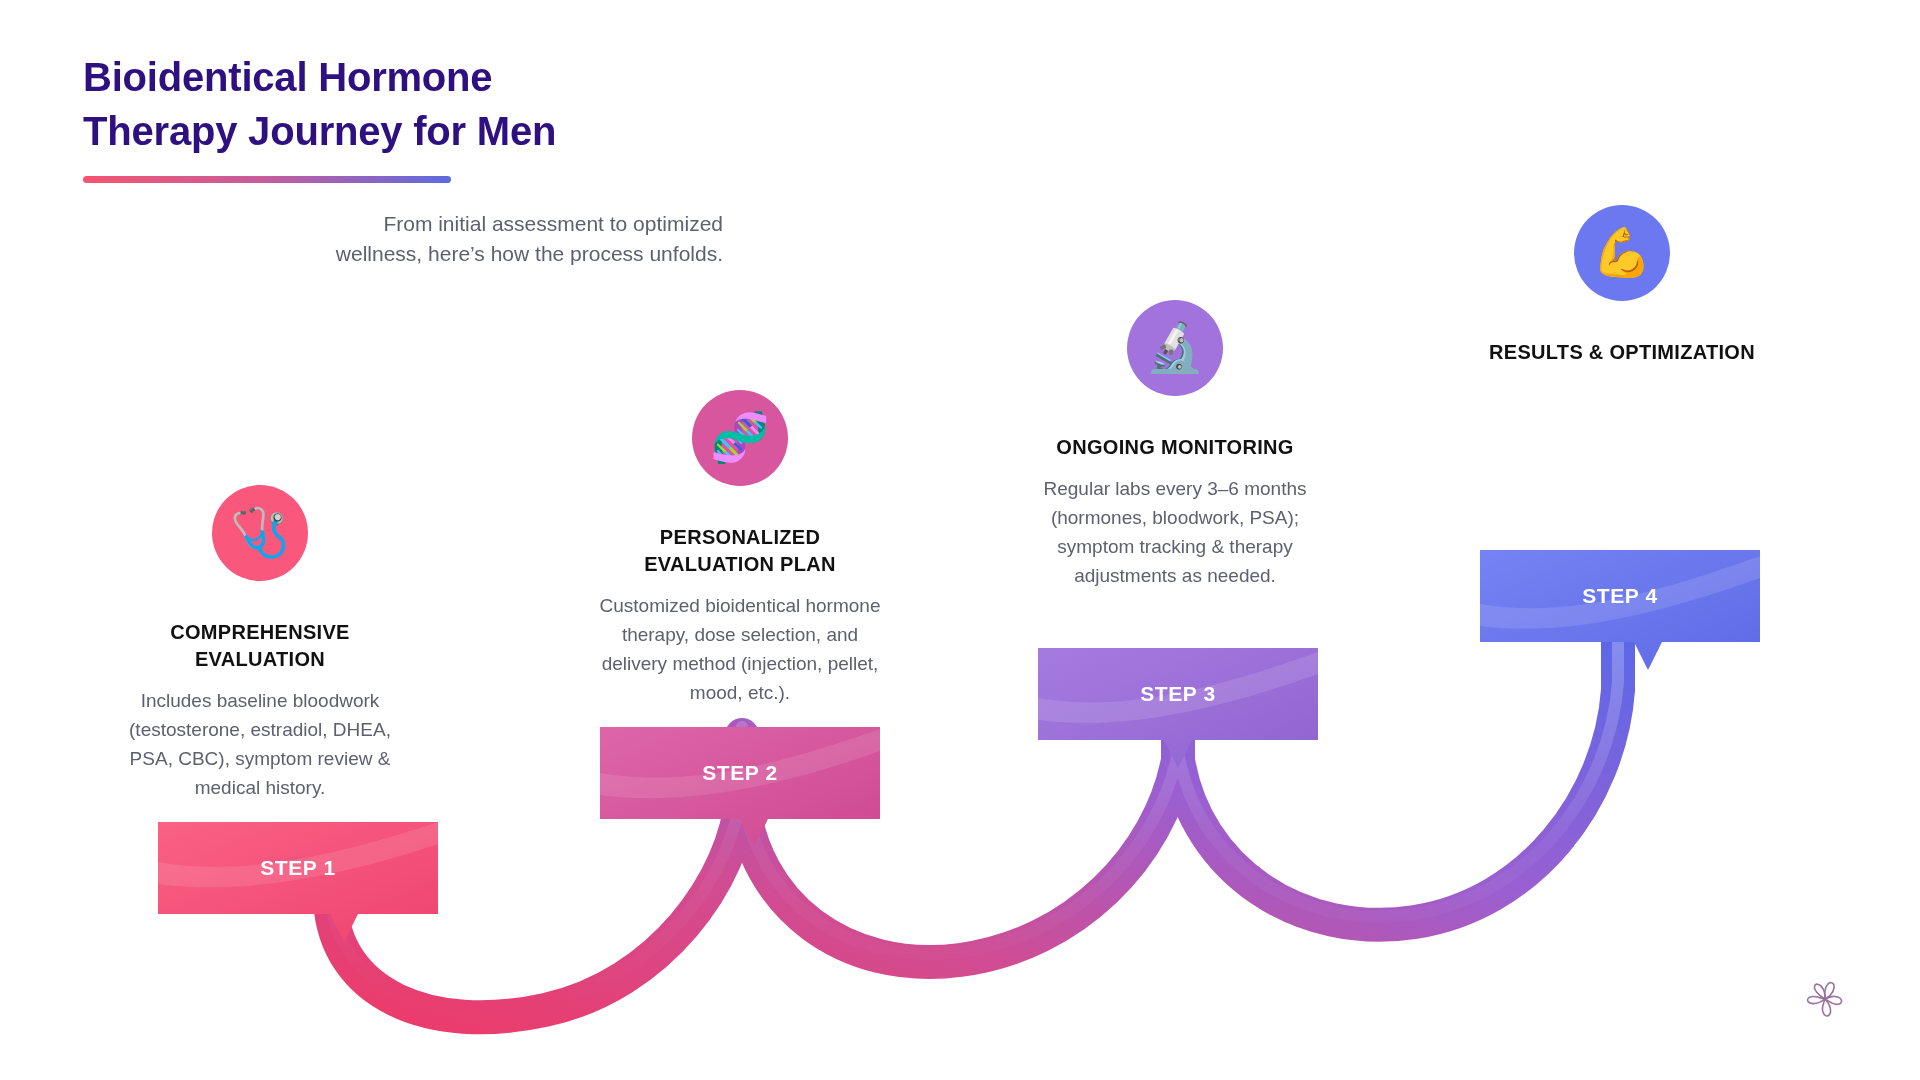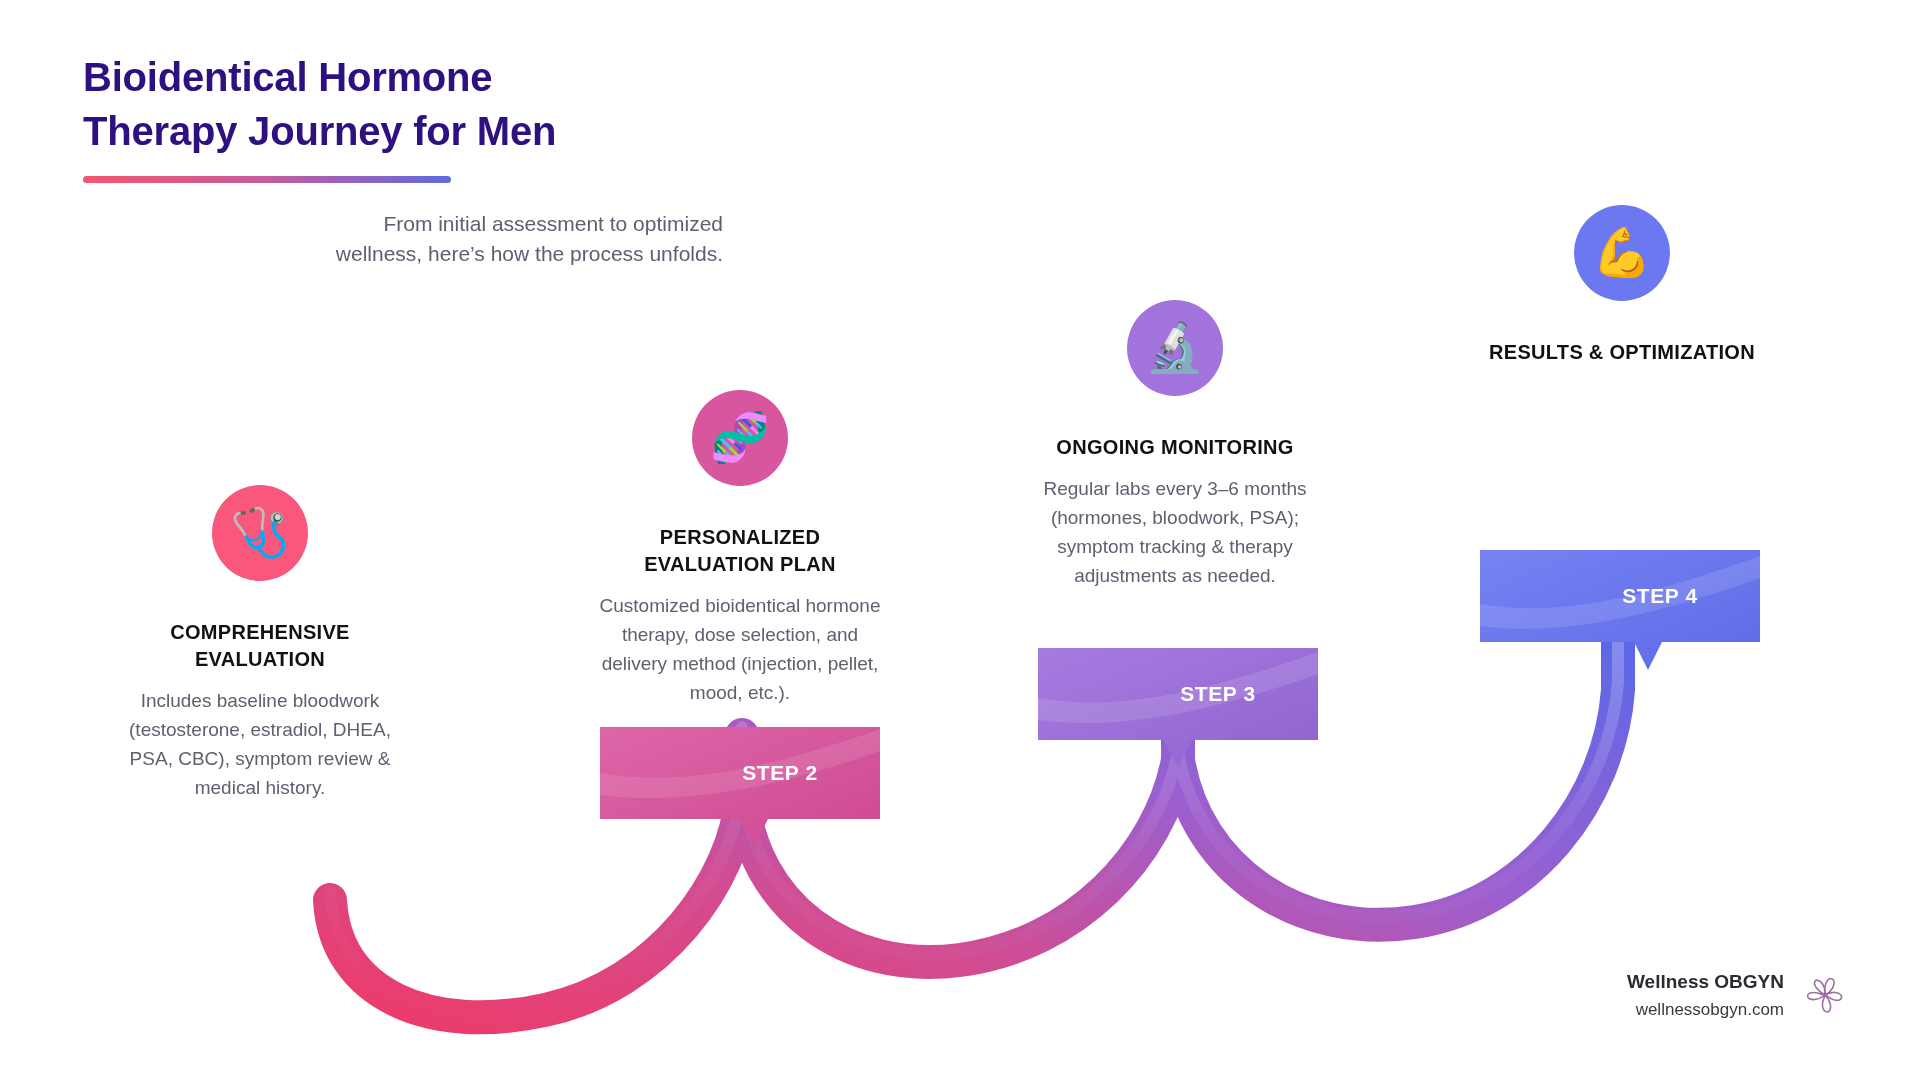--- a/index.html
+++ b/index.html
@@ -110,21 +110,20 @@
     width: 280px;
     height: 92px;
     display: flex;
     align-items: center;
     justify-content: center;
     color: #ffffff;
     font-size: 21px;
     font-weight: bold;
     letter-spacing: 0.6px;
     pointer-events: none;
-    padding-left: 40px;
   }
 
   
   .brand {
     position: absolute;
     right: 72px;
     bottom: 58px;
     display: flex;
     align-items: center;
     gap: 18px;
@@ -200,20 +199,33 @@
 
   <div class="step" style="left:115px; top:485px; width:290px;">
     <div class="step-icon" style="background:#F9577C;">
       <span>🩺</span>
     </div>
     <div class="step-heading">COMPREHENSIVE
 EVALUATION</div>
     <div class="step-body">Includes baseline bloodwork (testosterone, estradiol, DHEA, PSA, CBC), symptom review &amp; medical history.</div>
   </div>
 
+  <div class="banner" style="left:158px; top:822px;">
+    <svg class="banner-svg" viewBox="0 0 280 120">
+      <defs>
+        <linearGradient id="b1" x1="0" y1="0" x2="1" y2="1">
+          <stop offset="0%" stop-color="#FA6184"></stop>
+          <stop offset="100%" stop-color="#EE4470"></stop>
+        </linearGradient>
+      </defs>
+      <path d="M0 0 H280 V92 H200 L186 120 L172 92 H0 Z" fill="url(#b1)"></path>
+      <path d="M0 40 C90 56, 190 30, 280 0 L280 22 C190 52, 90 74, 0 62 Z" fill="#ffffff" opacity="0.11"></path>
+    </svg>
+    <div class="banner-label">STEP 1</div>
+  </div>
 
   <div class="step" style="left:595px; top:390px; width:290px;">
     <div class="step-icon" style="background:#D8569E;">
       <span>🧬</span>
     </div>
     <div class="step-heading">PERSONALIZED
 EVALUATION PLAN</div>
     <div class="step-body">Customized bioidentical hormone therapy, dose selection, and delivery method (injection, pellet, mood, etc.).</div>
   </div>
 
@@ -268,24 +280,20 @@
           <stop offset="100%" stop-color="#5D6AE6"></stop>
         </linearGradient>
       </defs>
       <path d="M0 0 H280 V92 H182 L168 120 L154 92 H0 Z" fill="url(#b4)"></path>
       <path d="M0 54 C90 70, 190 38, 280 6 L280 28 C190 60, 90 88, 0 76 Z" fill="#ffffff" opacity="0.12"></path>
     </svg>
     <div class="banner-label">STEP 4</div>
   </div>
 
   <div class="brand">
-    <div class="brand-text">
-      <div class="brand-name">Wellness OBGYN</div>
-      <div class="brand-url">wellnessobgyn.com</div>
-    </div>
     <svg class="brand-logo" viewBox="0 0 64 64">
       <g fill="none" stroke="#9B6FA0" stroke-width="2.2" stroke-linejoin="round">
         <path d="M32 32 C30 20, 34 10, 40 9 C46 9, 47 19, 38 28 Z"></path>
         <path d="M32 32 C42 26, 53 28, 55 34 C56 40, 46 42, 37 35 Z"></path>
         <path d="M32 32 C40 40, 42 51, 37 55 C31 58, 26 49, 30 38 Z"></path>
         <path d="M32 32 C22 40, 11 40, 8 35 C6 29, 16 26, 27 31 Z"></path>
         <path d="M32 32 C23 27, 15 18, 18 13 C22 8, 30 15, 32 26 Z"></path>
       </g>
     </svg>
   </div>

